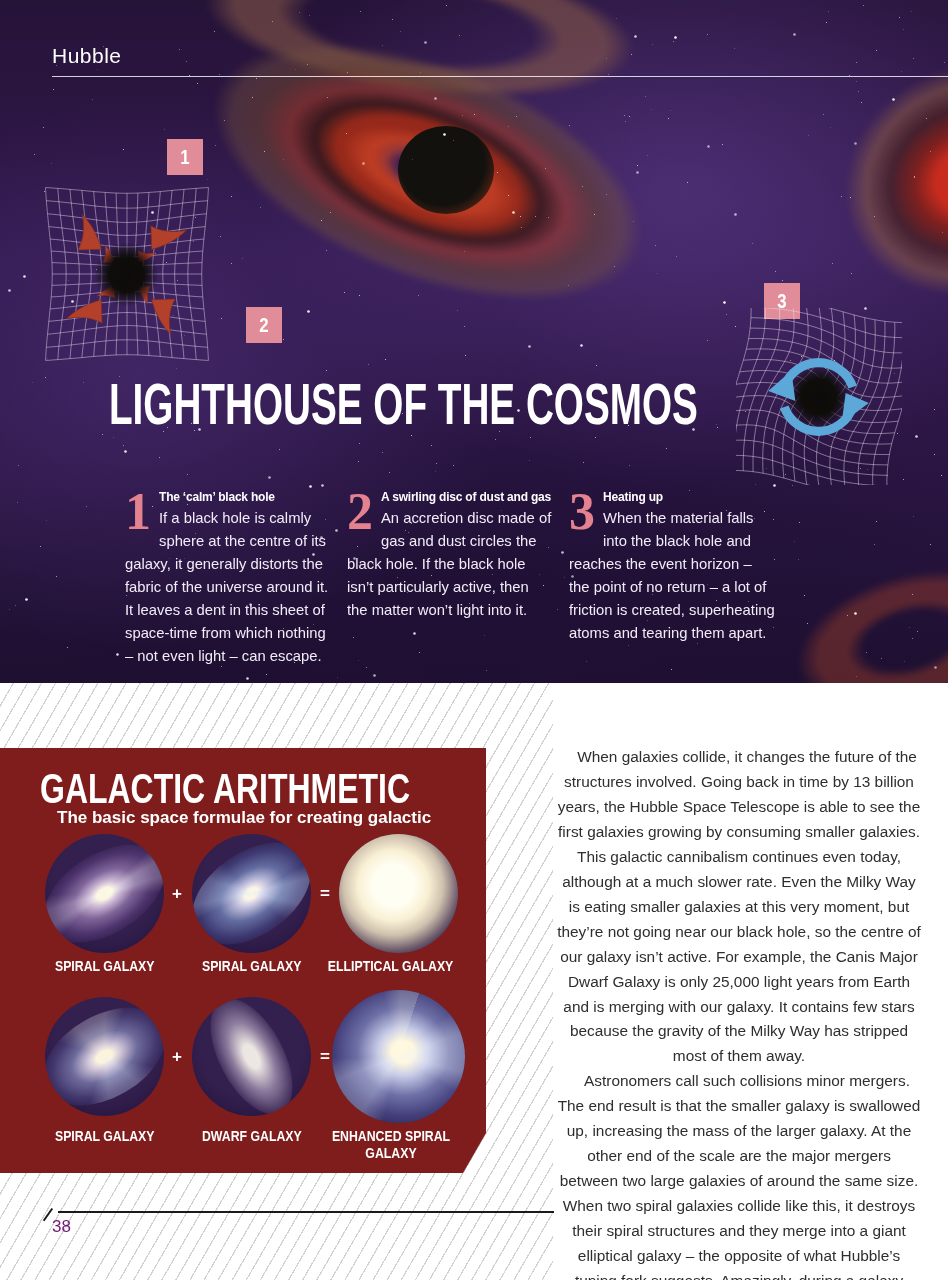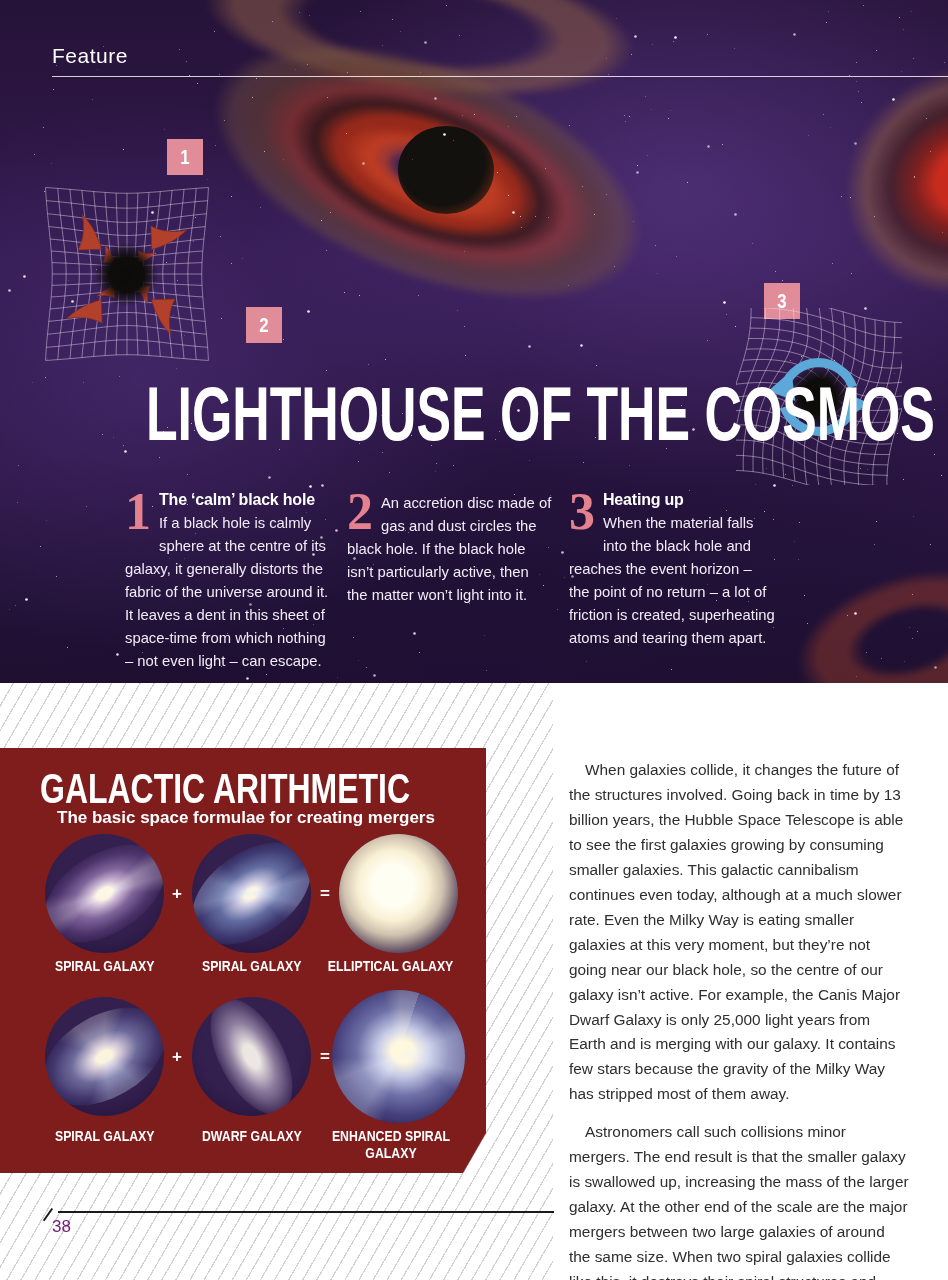--- a/index.html
+++ b/index.html
@@ -47,30 +47,30 @@
   .marker-1{left:167px;top:139px;}
   .marker-2{left:246px;top:307px;}
   .marker-3{left:764px;top:283px;}
 
   .grid-svg{position:absolute;}
   .grid-left{left:44px;top:186px;width:166px;height:176px;}
   .grid-right{left:736px;top:308px;width:166px;height:177px;}
   .glines polyline{fill:none;stroke:rgba(236,226,242,.65);stroke-width:.7;}
 
   .hero-title{position:absolute;left:0;top:378px;width:770px;text-align:center;color:#fff;
-    font-size:71px;font-weight:700;line-height:1;white-space:nowrap;}
+    font-size:53px;font-weight:700;line-height:1;white-space:nowrap;}
   .hero-title .condensed{display:inline-block;transform:scale(.73,1.08);transform-origin:center;}
   .hero-subtitle{position:absolute;left:0;top:446px;width:770px;text-align:center;color:#fff;
     font-size:17.5px;font-weight:700;}
 
   .steps{position:absolute;left:125px;top:489px;width:650px;display:flex;gap:16px;}
   .step{width:206px;color:#f2ecf8;}
   .step-number{float:left;font-family:"Liberation Serif",serif;font-weight:700;font-size:52px;
     line-height:.82;color:#e4828f;margin:2px 8px 2px 0;}
-  .step-heading{font-size:16px;font-weight:700;color:#fff;line-height:1.2;padding-top:1px;
+  .step-heading{font-size:12px;font-weight:700;color:#fff;line-height:1.2;padding-top:1px;
     letter-spacing:-.2px;}
   .step-body{font-size:14.8px;line-height:1.55;margin-top:3px;}
 
   
   .lower{position:absolute;left:0;top:683px;width:948px;height:597px;background:#fff;}
   .hatch{position:absolute;left:0;top:0;width:553px;height:597px;
     background:repeating-linear-gradient(120deg, transparent 0 11px, #d2d2d2 11px 12.2px);}
 
   .panel{position:absolute;left:0;top:65px;width:486px;height:425px;background:#7f1d1d;
     clip-path:polygon(0 0,100% 0,100% calc(100% - 40px),calc(100% - 23px) 100%,0 100%);}
@@ -124,41 +124,41 @@
   .op-r1{top:136px;} .op-r2{top:299px;}
 
   .galaxy-label{position:absolute;color:#fff;font-weight:700;font-size:15px;text-align:center;
     line-height:1.15;letter-spacing:0;}
   .galaxy-label .condensed{display:inline-block;transform:scaleX(.82);transform-origin:center;}
   .lbl-r1{top:209px;} .lbl-r2{top:379px;}
   .lbl-c1{left:20px;width:170px;} .lbl-c2{left:167px;width:170px;} .lbl-c3{left:306px;width:170px;}
 
   .article{position:absolute;left:556px;top:62px;width:366px;color:#2e2e2e;font-size:15.4px;
     line-height:1.62;}
-  .article p{margin:13px;text-indent:16px;}
+  .article p{margin:0;text-indent:16px;text-align:center;}
 
   .footer-rule{position:absolute;left:58px;top:528px;width:496px;height:1.6px;background:#1a1a1a;}
   .footer-tick{position:absolute;left:47px;top:524px;width:1.6px;height:15px;background:#1a1a1a;
     transform:rotate(35deg);}
   .page-number{position:absolute;left:52px;top:534px;font-size:17px;color:#701a75;}
 </style>
 </head>
 <body>
 
 <div class="hero">
   <div class="disc disc-topleft"></div>
   <div class="disc disc-main"></div>
   <div class="disc disc-main-glow"></div>
   <div class="disc disc-right"></div>
   <div class="disc disc-bottomright"></div>
   <div class="blackhole-main"></div>
   <div class="stars" id="stars1" style="box-shadow: rgba(255, 255, 255, 0.74) 914px 177px 0px 0px, rgba(255, 255, 255, 0.23) 539px 574px 0px 0px, rgba(255, 255, 255, 0.83) 934px 409px 0px 0px, rgba(255, 255, 255, 0.61) 360px 11px 0px 0px, rgba(255, 255, 255, 0.35) 462px 115px 0px 0px, rgba(255, 255, 255, 0.48) 186px 61px 0px 0px, rgba(255, 255, 255, 0.6) 327px 97px 0px 0px, rgba(255, 255, 255, 0.83) 850px 197px 0px 0px, rgba(255, 255, 255, 0.7) 214px 31px 0px 0px, rgba(255, 255, 255, 0.82) 826px 22px 0px 0px, rgba(255, 255, 255, 0.66) 453px 465px 0px 0px, rgba(255, 255, 255, 0.77) 782px 314px 0px 0px, rgba(255, 255, 255, 0.55) 624px 115px 0px 0px, rgba(255, 255, 255, 0.7) 583px 462px 0px 0px, rgba(255, 255, 255, 0.57) 459px 35px 0px 0px, rgba(255, 255, 255, 0.4) 550px 495px 0px 0px, rgba(255, 255, 255, 0.3) 903px 29px 0px 0px, rgba(255, 255, 255, 0.32) 313px 624px 0px 0px, rgba(255, 255, 255, 0.88) 735px 326px 0px 0px, rgba(255, 255, 255, 0.26) 901px 71px 0px 0px, rgba(255, 255, 255, 0.8) 716px 600px 0px 0px, rgba(255, 255, 255, 0.82) 804px 595px 0px 0px, rgba(255, 255, 255, 0.29) 381px 415px 0px 0px, rgba(255, 255, 255, 0.23) 794px 541px 0px 0px, rgba(255, 255, 255, 0.22) 651px 109px 0px 0px, rgba(255, 255, 255, 0.35) 83px 382px 0px 0px, rgba(255, 255, 255, 0.79) 252px 97px 0px 0px, rgba(255, 255, 255, 0.64) 221px 666px 0px 0px, rgba(255, 255, 255, 0.25) 176px 368px 0px 0px, rgba(255, 255, 255, 0.52) 179px 49px 0px 0px, rgba(255, 255, 255, 0.4) 511px 391px 0px 0px, rgba(255, 255, 255, 0.44) 219px 74px 0px 0px, rgba(255, 255, 255, 0.27) 242px 258px 0px 0px, rgba(255, 255, 255, 0.67) 353px 637px 0px 0px, rgba(255, 255, 255, 0.77) 357px 546px 0px 0px, rgba(255, 255, 255, 0.7) 745px 411px 0px 0px, rgba(255, 255, 255, 0.88) 543px 585px 0px 0px, rgba(255, 255, 255, 0.74) 914px 176px 0px 0px, rgba(255, 255, 255, 0.49) 18px 465px 0px 0px, rgba(255, 255, 255, 0.31) 628px 645px 0px 0px, rgba(255, 255, 255, 0.43) 373px 564px 0px 0px, rgba(255, 255, 255, 0.34) 382px 45px 0px 0px, rgba(255, 255, 255, 0.81) 934px 454px 0px 0px, rgba(255, 255, 255, 0.35) 453px 140px 0px 0px, rgba(255, 255, 255, 0.57) 866px 652px 0px 0px, rgba(255, 255, 255, 0.89) 385px 359px 0px 0px, rgba(255, 255, 255, 0.23) 283px 159px 0px 0px, rgba(255, 255, 255, 0.44) 858px 91px 0px 0px, rgba(255, 255, 255, 0.65) 849px 75px 0px 0px, rgba(255, 255, 255, 0.58) 659px 523px 0px 0px, rgba(255, 255, 255, 0.47) 773px 627px 0px 0px, rgba(255, 255, 255, 0.68) 402px 413px 0px 0px, rgba(255, 255, 255, 0.25) 476px 567px 0px 0px, rgba(255, 255, 255, 0.79) 930px 544px 0px 0px, rgba(255, 255, 255, 0.28) 529px 460px 0px 0px, rgba(255, 255, 255, 0.54) 856px 62px 0px 0px, rgba(255, 255, 255, 0.3) 828px 11px 0px 0px, rgba(255, 255, 255, 0.58) 464px 326px 0px 0px, rgba(255, 255, 255, 0.69) 279px 449px 0px 0px, rgba(255, 255, 255, 0.81) 187px 504px 0px 0px, rgba(255, 255, 255, 0.81) 191px 423px 0px 0px, rgba(255, 255, 255, 0.84) 687px 182px 0px 0px, rgba(255, 255, 255, 0.73) 411px 523px 0px 0px, rgba(255, 255, 255, 0.76) 163px 431px 0px 0px, rgba(255, 255, 255, 0.32) 766px 468px 0px 0px, rgba(255, 255, 255, 0.22) 358px 660px 0px 0px, rgba(255, 255, 255, 0.56) 382px 452px 0px 0px, rgba(255, 255, 255, 0.34) 309px 15px 0px 0px, rgba(255, 255, 255, 0.88) 189px 75px 0px 0px, rgba(255, 255, 255, 0.7) 530px 437px 0px 0px, rgba(255, 255, 255, 0.8) 668px 118px 0px 0px, rgba(255, 255, 255, 0.24) 435px 471px 0px 0px, rgba(255, 255, 255, 0.21) 501px 510px 0px 0px, rgba(255, 255, 255, 0.46) 86px 506px 0px 0px, rgba(255, 255, 255, 0.89) 411px 435px 0px 0px, rgba(255, 255, 255, 0.72) 431px 445px 0px 0px, rgba(255, 255, 255, 0.39) 407px 592px 0px 0px, rgba(255, 255, 255, 0.62) 34px 154px 0px 0px, rgba(255, 255, 255, 0.85) 514px 494px 0px 0px, rgba(255, 255, 255, 0.42) 676px 256px 0px 0px, rgba(255, 255, 255, 0.25) 808px 135px 0px 0px, rgba(255, 255, 255, 0.55) 548px 217px 0px 0px, rgba(255, 255, 255, 0.33) 894px 373px 0px 0px, rgba(255, 255, 255, 0.56) 726px 314px 0px 0px, rgba(255, 255, 255, 0.7) 681px 405px 0px 0px, rgba(255, 255, 255, 0.3) 867px 469px 0px 0px, rgba(255, 255, 255, 0.35) 15px 605px 0px 0px, rgba(255, 255, 255, 0.26) 755px 484px 0px 0px, rgba(255, 255, 255, 0.58) 707px 34px 0px 0px, rgba(255, 255, 255, 0.87) 801px 356px 0px 0px, rgba(255, 255, 255, 0.31) 734px 48px 0px 0px, rgba(255, 255, 255, 0.28) 420px 72px 0px 0px, rgba(255, 255, 255, 0.64) 495px 439px 0px 0px, rgba(255, 255, 255, 0.25) 113px 437px 0px 0px, rgba(255, 255, 255, 0.34) 942px 232px 0px 0px, rgba(255, 255, 255, 0.64) 874px 216px 0px 0px, rgba(255, 255, 255, 0.33) 856px 81px 0px 0px, rgba(255, 255, 255, 0.39) 17px 502px 0px 0px, rgba(255, 255, 255, 0.75) 431px 575px 0px 0px, rgba(255, 255, 255, 0.83) 294px 662px 0px 0px, rgba(255, 255, 255, 0.21) 46px 520px 0px 0px, rgba(255, 255, 255, 0.22) 337px 677px 0px 0px, rgba(255, 255, 255, 0.52) 655px 245px 0px 0px, rgba(255, 255, 255, 0.62) 389px 472px 0px 0px, rgba(255, 255, 255, 0.64) 220px 236px 0px 0px, rgba(255, 255, 255, 0.54) 912px 638px 0px 0px, rgba(255, 255, 255, 0.44) 748px 601px 0px 0px, rgba(255, 255, 255, 0.42) 260px 207px 0px 0px, rgba(255, 255, 255, 0.82) 671px 669px 0px 0px, rgba(255, 255, 255, 0.32) 400px 31px 0px 0px, rgba(255, 255, 255, 0.74) 899px 17px 0px 0px, rgba(255, 255, 255, 0.54) 689px 490px 0px 0px, rgba(255, 255, 255, 0.37) 645px 96px 0px 0px, rgba(255, 255, 255, 0.33) 457px 310px 0px 0px, rgba(255, 255, 255, 0.78) 40px 546px 0px 0px, rgba(255, 255, 255, 0.7) 330px 212px 0px 0px, rgba(255, 255, 255, 0.35) 798px 559px 0px 0px, rgba(255, 255, 255, 0.52) 913px 58px 0px 0px, rgba(255, 255, 255, 0.44) 625px 121px 0px 0px, rgba(255, 255, 255, 0.39) 647px 620px 0px 0px, rgba(255, 255, 255, 0.28) 306px 512px 0px 0px, rgba(255, 255, 255, 0.71) 231px 263px 0px 0px, rgba(255, 255, 255, 0.85) 266px 674px 0px 0px, rgba(255, 255, 255, 0.71) 631px 54px 0px 0px, rgba(255, 255, 255, 0.6) 832px 263px 0px 0px, rgba(255, 255, 255, 0.25) 870px 76px 0px 0px, rgba(255, 255, 255, 0.69) 912px 594px 0px 0px, rgba(255, 255, 255, 0.64) 436px 463px 0px 0px, rgba(255, 255, 255, 0.57) 224px 120px 0px 0px, rgba(255, 255, 255, 0.8) 283px 339px 0px 0px, rgba(255, 255, 255, 0.76) 799px 522px 0px 0px, rgba(255, 255, 255, 0.75) 876px 50px 0px 0px, rgba(255, 255, 255, 0.25) 68px 280px 0px 0px, rgba(255, 255, 255, 0.5) 205px 637px 0px 0px, rgba(255, 255, 255, 0.55) 707px 340px 0px 0px, rgba(255, 255, 255, 0.8) 596px 365px 0px 0px, rgba(255, 255, 255, 0.21) 47px 358px 0px 0px, rgba(255, 255, 255, 0.8) 474px 114px 0px 0px, rgba(255, 255, 255, 0.46) 119px 376px 0px 0px, rgba(255, 255, 255, 0.52) 887px 475px 0px 0px, rgba(255, 255, 255, 0.79) 231px 196px 0px 0px, rgba(255, 255, 255, 0.21) 207px 179px 0px 0px, rgba(255, 255, 255, 0.41) 557px 609px 0px 0px, rgba(255, 255, 255, 0.81) 465px 355px 0px 0px, rgba(255, 255, 255, 0.36) 685px 417px 0px 0px, rgba(255, 255, 255, 0.3) 586px 661px 0px 0px, rgba(255, 255, 255, 0.61) 227px 633px 0px 0px, rgba(255, 255, 255, 0.82) 594px 214px 0px 0px, rgba(255, 255, 255, 0.6) 521px 227px 0px 0px, rgba(255, 255, 255, 0.27) 913px 516px 0px 0px, rgba(255, 255, 255, 0.69) 841px 196px 0px 0px, rgba(255, 255, 255, 0.56) 469px 603px 0px 0px, rgba(255, 255, 255, 0.79) 256px 78px 0px 0px, rgba(255, 255, 255, 0.76) 221px 318px 0px 0px, rgba(255, 255, 255, 0.82) 834px 360px 0px 0px, rgba(255, 255, 255, 0.24) 187px 520px 0px 0px, rgba(255, 255, 255, 0.24) 484px 635px 0px 0px, rgba(255, 255, 255, 0.38) 825px 368px 0px 0px, rgba(255, 255, 255, 0.21) 97px 69px 0px 0px, rgba(255, 255, 255, 0.59) 123px 445px 0px 0px, rgba(255, 255, 255, 0.68) 851px 273px 0px 0px, rgba(255, 255, 255, 0.5) 142px 652px 0px 0px, rgba(255, 255, 255, 0.39) 568px 285px 0px 0px, rgba(255, 255, 255, 0.45) 486px 670px 0px 0px, rgba(255, 255, 255, 0.6) 177px 280px 0px 0px, rgba(255, 255, 255, 0.47) 792px 485px 0px 0px, rgba(255, 255, 255, 0.81) 152px 506px 0px 0px, rgba(255, 255, 255, 0.8) 44px 191px 0px 0px, rgba(255, 255, 255, 0.81) 807px 623px 0px 0px, rgba(255, 255, 255, 0.71) 195px 217px 0px 0px, rgba(255, 255, 255, 0.53) 307px 64px 0px 0px, rgba(255, 255, 255, 0.46) 408px 532px 0px 0px, rgba(255, 255, 255, 0.57) 347px 72px 0px 0px, rgba(255, 255, 255, 0.74) 897px 433px 0px 0px, rgba(255, 255, 255, 0.6) 860px 468px 0px 0px, rgba(255, 255, 255, 0.4) 697px 643px 0px 0px, rgba(255, 255, 255, 0.78) 155px 253px 0px 0px, rgba(255, 255, 255, 0.68) 926px 118px 0px 0px, rgba(255, 255, 255, 0.46) 606px 194px 0px 0px, rgba(255, 255, 255, 0.47) 944px 62px 0px 0px, rgba(255, 255, 255, 0.52) 548px 547px 0px 0px, rgba(255, 255, 255, 0.57) 545px 168px 0px 0px, rgba(255, 255, 255, 0.35) 299px 12px 0px 0px, rgba(255, 255, 255, 0.28) 707px 584px 0px 0px, rgba(255, 255, 255, 0.81) 197px 83px 0px 0px, rgba(255, 255, 255, 0.81) 717px 427px 0px 0px, rgba(255, 255, 255, 0.56) 673px 41px 0px 0px, rgba(255, 255, 255, 0.69) 790px 416px 0px 0px, rgba(255, 255, 255, 0.77) 166px 262px 0px 0px, rgba(255, 255, 255, 0.72) 45px 377px 0px 0px, rgba(255, 255, 255, 0.22) 646px 416px 0px 0px, rgba(255, 255, 255, 0.85) 941px 475px 0px 0px, rgba(255, 255, 255, 0.72) 56px 576px 0px 0px, rgba(255, 255, 255, 0.54) 582px 186px 0px 0px, rgba(255, 255, 255, 0.76) 774px 559px 0px 0px, rgba(255, 255, 255, 0.78) 67px 647px 0px 0px, rgba(255, 255, 255, 0.2) 295px 69px 0px 0px, rgba(255, 255, 255, 0.81) 264px 151px 0px 0px, rgba(255, 255, 255, 0.54) 283px 628px 0px 0px, rgba(255, 255, 255, 0.62) 917px 631px 0px 0px, rgba(255, 255, 255, 0.78) 595px 437px 0px 0px, rgba(255, 255, 255, 0.63) 516px 116px 0px 0px, rgba(255, 255, 255, 0.71) 43px 127px 0px 0px, rgba(255, 255, 255, 0.61) 726px 510px 0px 0px, rgba(255, 255, 255, 0.52) 614px 266px 0px 0px, rgba(255, 255, 255, 0.23) 904px 661px 0px 0px, rgba(255, 255, 255, 0.63) 126px 595px 0px 0px, rgba(255, 255, 255, 0.59) 863px 5px 0px 0px, rgba(255, 255, 255, 0.6) 272px 21px 0px 0px, rgba(255, 255, 255, 0.77) 666px 448px 0px 0px, rgba(255, 255, 255, 0.8) 629px 116px 0px 0px, rgba(255, 255, 255, 0.74) 861px 102px 0px 0px, rgba(255, 255, 255, 0.79) 903px 479px 0px 0px, rgba(255, 255, 255, 0.64) 790px 360px 0px 0px, rgba(255, 255, 255, 0.7) 96px 269px 0px 0px, rgba(255, 255, 255, 0.88) 637px 165px 0px 0px, rgba(255, 255, 255, 0.48) 325px 519px 0px 0px, rgba(255, 255, 255, 0.53) 881px 658px 0px 0px, rgba(255, 255, 255, 0.33) 633px 221px 0px 0px, rgba(255, 255, 255, 0.45) 56px 65px 0px 0px, rgba(255, 255, 255, 0.48) 874px 544px 0px 0px, rgba(255, 255, 255, 0.72) 773px 519px 0px 0px, rgba(255, 255, 255, 0.9) 508px 195px 0px 0px, rgba(255, 255, 255, 0.23) 657px 273px 0px 0px, rgba(255, 255, 255, 0.86) 764px 511px 0px 0px, rgba(255, 255, 255, 0.68) 775px 271px 0px 0px, rgba(255, 255, 255, 0.26) 647px 155px 0px 0px, rgba(255, 255, 255, 0.6) 785px 474px 0px 0px, rgba(255, 255, 255, 0.29) 464px 251px 0px 0px, rgba(255, 255, 255, 0.72) 358px 461px 0px 0px, rgba(255, 255, 255, 0.41) 752px 243px 0px 0px, rgba(255, 255, 255, 0.49) 754px 518px 0px 0px, rgba(255, 255, 255, 0.71) 847px 615px 0px 0px, rgba(255, 255, 255, 0.21) 317px 571px 0px 0px, rgba(255, 255, 255, 0.45) 652px 594px 0px 0px, rgba(255, 255, 255, 0.43) 195px 533px 0px 0px, rgba(255, 255, 255, 0.51) 930px 151px 0px 0px, rgba(255, 255, 255, 0.44) 368px 364px 0px 0px, rgba(255, 255, 255, 0.3) 508px 126px 0px 0px, rgba(255, 255, 255, 0.81) 194px 430px 0px 0px, rgba(255, 255, 255, 0.74) 326px 370px 0px 0px, rgba(255, 255, 255, 0.2) 184px 558px 0px 0px, rgba(255, 255, 255, 0.59) 366px 667px 0px 0px, rgba(255, 255, 255, 0.2) 32px 382px 0px 0px, rgba(255, 255, 255, 0.82) 876px 521px 0px 0px, rgba(255, 255, 255, 0.28) 616px 18px 0px 0px, rgba(255, 255, 255, 0.28) 716px 424px 0px 0px, rgba(255, 255, 255, 0.26) 564px 577px 0px 0px, rgba(255, 255, 255, 0.77) 782px 280px 0px 0px, rgba(255, 255, 255, 0.22) 169px 558px 0px 0px, rgba(255, 255, 255, 0.38) 492px 574px 0px 0px, rgba(255, 255, 255, 0.39) 629px 465px 0px 0px, rgba(255, 255, 255, 0.76) 446px 5px 0px 0px, rgba(255, 255, 255, 0.28) 9px 609px 0px 0px, rgba(255, 255, 255, 0.4) 608px 74px 0px 0px, rgba(255, 255, 255, 0.64) 359px 443px 0px 0px, rgba(255, 255, 255, 0.88) 359px 295px 0px 0px, rgba(255, 255, 255, 0.77) 419px 652px 0px 0px, rgba(255, 255, 255, 0.27) 652px 44px 0px 0px, rgba(255, 255, 255, 0.25) 173px 315px 0px 0px, rgba(255, 255, 255, 0.41) 186px 166px 0px 0px, rgba(255, 255, 255, 0.73) 122px 270px 0px 0px, rgba(255, 255, 255, 0.83) 497px 172px 0px 0px, rgba(255, 255, 255, 0.21) 830px 127px 0px 0px, rgba(255, 255, 255, 0.7) 392px 19px 0px 0px, rgba(255, 255, 255, 0.89) 628px 425px 0px 0px, rgba(255, 255, 255, 0.22) 911px 11px 0px 0px, rgba(255, 255, 255, 0.24) 51px 163px 0px 0px, rgba(255, 255, 255, 0.9) 123px 149px 0px 0px, rgba(255, 255, 255, 0.7) 159px 457px 0px 0px, rgba(255, 255, 255, 0.34) 606px 58px 0px 0px, rgba(255, 255, 255, 0.27) 909px 627px 0px 0px, rgba(255, 255, 255, 0.68) 102px 434px 0px 0px, rgba(255, 255, 255, 0.27) 184px 335px 0px 0px, rgba(255, 255, 255, 0.32) 856px 676px 0px 0px, rgba(255, 255, 255, 0.59) 405px 530px 0px 0px, rgba(255, 255, 255, 0.85) 321px 220px 0px 0px, rgba(255, 255, 255, 0.31) 842px 373px 0px 0px, rgba(255, 255, 255, 0.45) 215px 145px 0px 0px, rgba(255, 255, 255, 0.41) 103px 46px 0px 0px, rgba(255, 255, 255, 0.65) 569px 125px 0px 0px, rgba(255, 255, 255, 0.31) 92px 99px 0px 0px, rgba(255, 255, 255, 0.65) 535px 216px 0px 0px, rgba(255, 255, 255, 0.78) 722px 144px 0px 0px, rgba(255, 255, 255, 0.49) 823px 114px 0px 0px, rgba(255, 255, 255, 0.54) 418px 295px 0px 0px, rgba(255, 255, 255, 0.8) 346px 133px 0px 0px, rgba(255, 255, 255, 0.81) 53px 89px 0px 0px, rgba(255, 255, 255, 0.9) 520px 216px 0px 0px, rgba(255, 255, 255, 0.81) 344px 292px 0px 0px, rgba(255, 255, 255, 0.48) 193px 241px 0px 0px, rgba(255, 255, 255, 0.64) 499px 431px 0px 0px, rgba(255, 255, 255, 0.71) 167px 427px 0px 0px, rgba(255, 255, 255, 0.6) 187px 474px 0px 0px, rgba(255, 255, 255, 0.53) 397px 577px 0px 0px, rgba(255, 255, 255, 0.24) 164px 129px 0px 0px, rgba(255, 255, 255, 0.61) 326px 250px 0px 0px, rgba(255, 255, 255, 0.22) 670px 110px 0px 0px, rgba(255, 255, 255, 0.31) 164px 244px 0px 0px, rgba(255, 255, 255, 0.26) 412px 159px 0px 0px;"></div>
   <div class="stars2" id="stars2" style="box-shadow: rgba(255, 255, 255, 0.72) 529px 346px 0px 0.8px, rgba(255, 255, 255, 0.59) 572px 576px 0px 0.8px, rgba(255, 255, 255, 0.73) 336px 530px 0px 0.8px, rgba(255, 255, 255, 0.93) 855px 613px 0px 0.8px, rgba(255, 255, 255, 0.75) 9px 290px 0px 0.8px, rgba(255, 255, 255, 0.86) 117px 654px 0px 0.8px, rgba(255, 255, 255, 0.57) 855px 143px 0px 0.8px, rgba(255, 255, 255, 0.82) 916px 436px 0px 0.8px, rgba(255, 255, 255, 0.79) 635px 36px 0px 0.8px, rgba(255, 255, 255, 0.74) 562px 552px 0px 0.8px, rgba(255, 255, 255, 0.9) 774px 485px 0px 0.8px, rgba(255, 255, 255, 0.6) 708px 146px 0px 0.8px, rgba(255, 255, 255, 0.63) 354px 558px 0px 0.8px, rgba(255, 255, 255, 0.64) 321px 537px 0px 0.8px, rgba(255, 255, 255, 0.62) 425px 42px 0px 0.8px, rgba(255, 255, 255, 0.57) 250px 604px 0px 0.8px, rgba(255, 255, 255, 0.83) 414px 633px 0px 0.8px, rgba(255, 255, 255, 0.65) 794px 34px 0px 0.8px, rgba(255, 255, 255, 0.94) 152px 212px 0px 0.8px, rgba(255, 255, 255, 0.56) 363px 163px 0px 0.8px, rgba(255, 255, 255, 0.97) 675px 37px 0px 0.8px, rgba(255, 255, 255, 0.99) 310px 486px 0px 0.8px, rgba(255, 255, 255, 0.67) 735px 214px 0px 0.8px, rgba(255, 255, 255, 0.98) 444px 134px 0px 0.8px, rgba(255, 255, 255, 0.66) 269px 477px 0px 0.8px, rgba(255, 255, 255, 0.88) 581px 345px 0px 0.8px, rgba(255, 255, 255, 0.91) 893px 99px 0px 0.8px, rgba(255, 255, 255, 0.8) 199px 429px 0px 0.8px, rgba(255, 255, 255, 0.77) 322px 485px 0px 0.8px, rgba(255, 255, 255, 0.92) 518px 410px 0px 0.8px, rgba(255, 255, 255, 0.88) 24px 276px 0px 0.8px, rgba(255, 255, 255, 0.8) 313px 554px 0px 0.8px, rgba(255, 255, 255, 0.9) 72px 301px 0px 0.8px, rgba(255, 255, 255, 0.84) 247px 678px 0px 0.8px, rgba(255, 255, 255, 0.76) 693px 429px 0px 0.8px, rgba(255, 255, 255, 0.86) 513px 212px 0px 0.8px, rgba(255, 255, 255, 0.89) 125px 451px 0px 0.8px, rgba(255, 255, 255, 0.59) 637px 172px 0px 0.8px, rgba(255, 255, 255, 0.98) 724px 302px 0px 0.8px, rgba(255, 255, 255, 0.56) 935px 667px 0px 0.8px, rgba(255, 255, 255, 0.94) 26px 599px 0px 0.8px, rgba(255, 255, 255, 0.82) 865px 308px 0px 0.8px, rgba(255, 255, 255, 0.92) 308px 311px 0px 0.8px, rgba(255, 255, 255, 0.68) 374px 675px 0px 0.8px, rgba(255, 255, 255, 0.61) 435px 98px 0px 0.8px;"></div>
 
-  <div class="kicker">Feature</div>
+  <div class="kicker">Hubble</div>
   <div class="kicker-rule"></div>
 
   <div class="marker marker-1">
       <span>1</span>
     </div>
   <div class="marker marker-2">
       <span>2</span>
     </div>
   <div class="marker marker-3">
       <span>3</span>
@@ -278,36 +278,37 @@
   <div class="hero-title"><span class="condensed">LIGHTHOUSE OF THE COSMOS</span></div>
 
   <div class="steps">
     <div class="step">
       <div class="step-number">1</div>
       <div class="step-heading">The ‘calm’ black hole</div>
       <div class="step-body">If a black hole is calmly sphere at the centre of its galaxy, it generally distorts the fabric of the universe around it. It leaves a dent in this sheet of space-time from which nothing – not even light – can escape.</div>
     </div>
     <div class="step">
       <div class="step-number">2</div>
+      <div class="step-heading">A swirling disc of dust and gas</div>
       <div class="step-body">An accretion disc made of gas and dust circles the black hole. If the black hole isn’t particularly active, then the matter won’t light into it.</div>
     </div>
     <div class="step">
       <div class="step-number">3</div>
       <div class="step-heading">Heating up</div>
       <div class="step-body">When the material falls into the black hole and reaches the event horizon – the point of no return – a lot of friction is created, superheating atoms and tearing them apart.</div>
     </div>
   </div>
 </div>
 
 <div class="lower">
   <div class="hatch"></div>
 
   <div class="panel">
     <div class="panel-title"><span class="condensed">GALACTIC ARITHMETIC</span></div>
-    <div class="panel-subtitle">The basic space formulae for creating mergers</div>
+    <div class="panel-subtitle">The basic space formulae for creating galactic</div>
 
     <div class="galaxy g-r1 g-c1">
         <div class="arm arm-spiral-a"></div>
       </div>
     <div class="operator op-plus op-r1">+</div>
     <div class="galaxy g-r1 g-c2">
         <div class="arm arm-spiral-b"></div>
       </div>
     <div class="operator op-equals op-r1">=</div>
     <div class="galaxy g-r1 g-c3">

